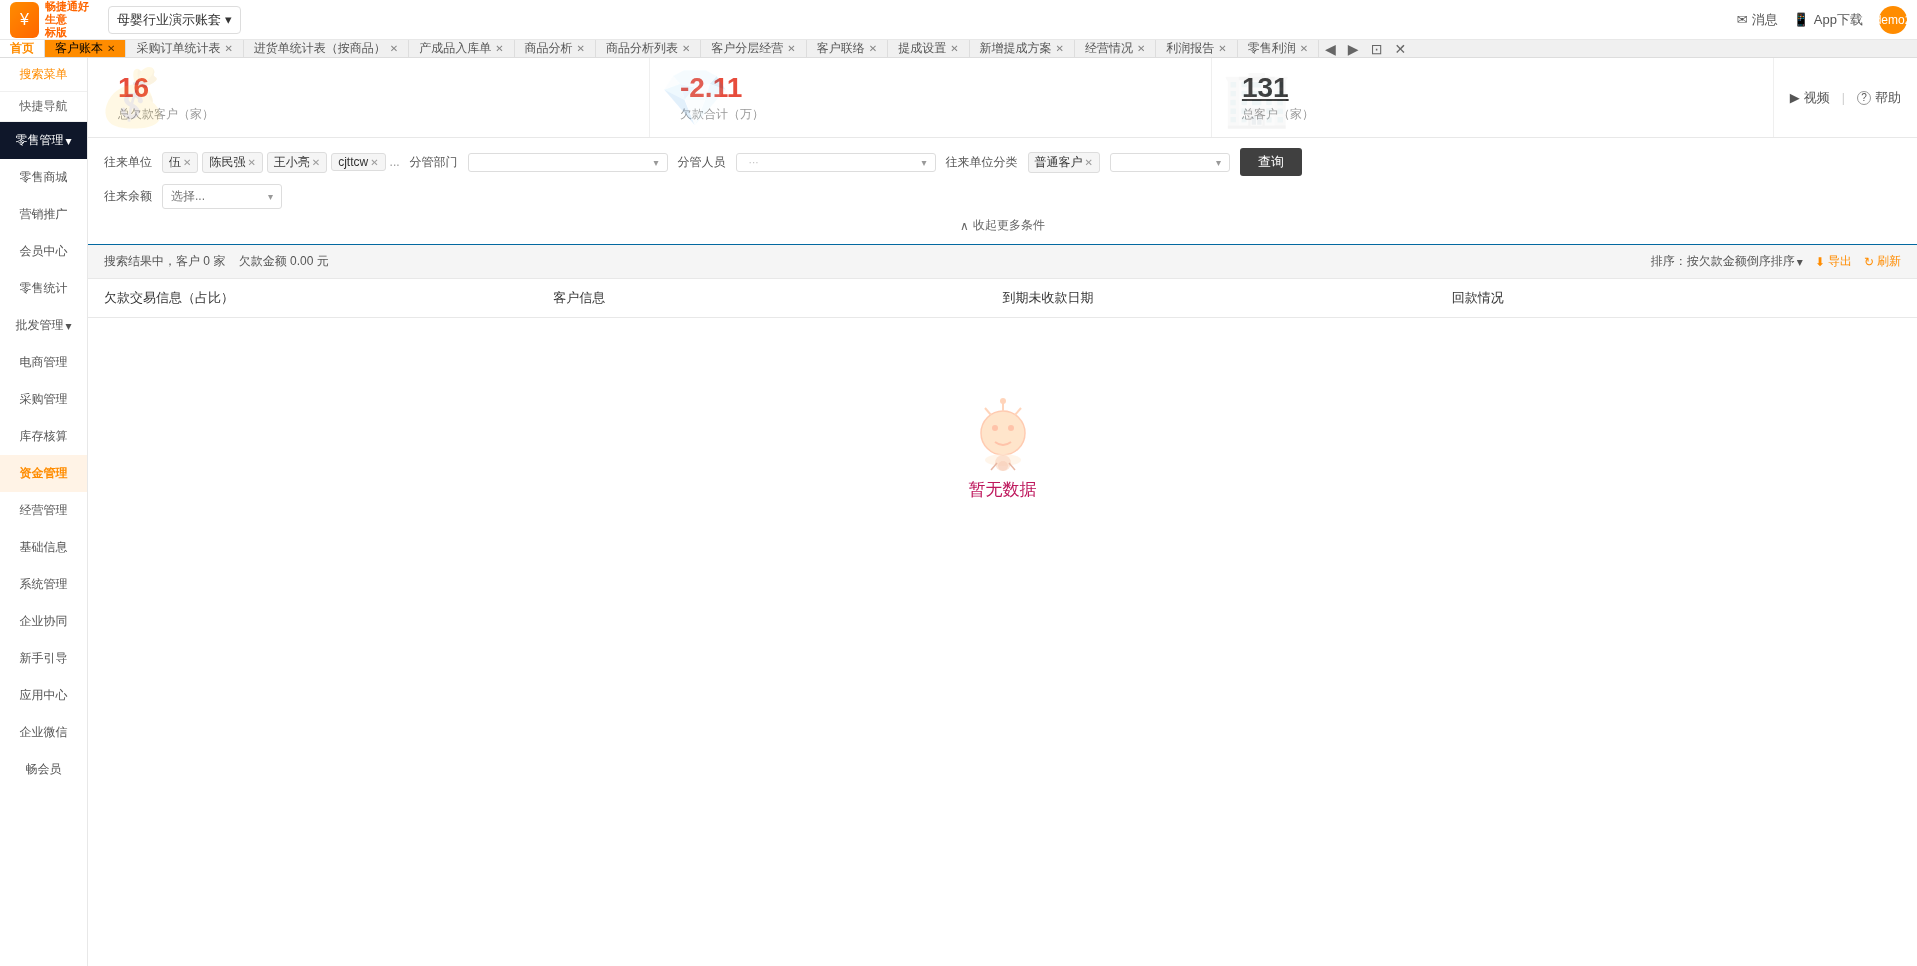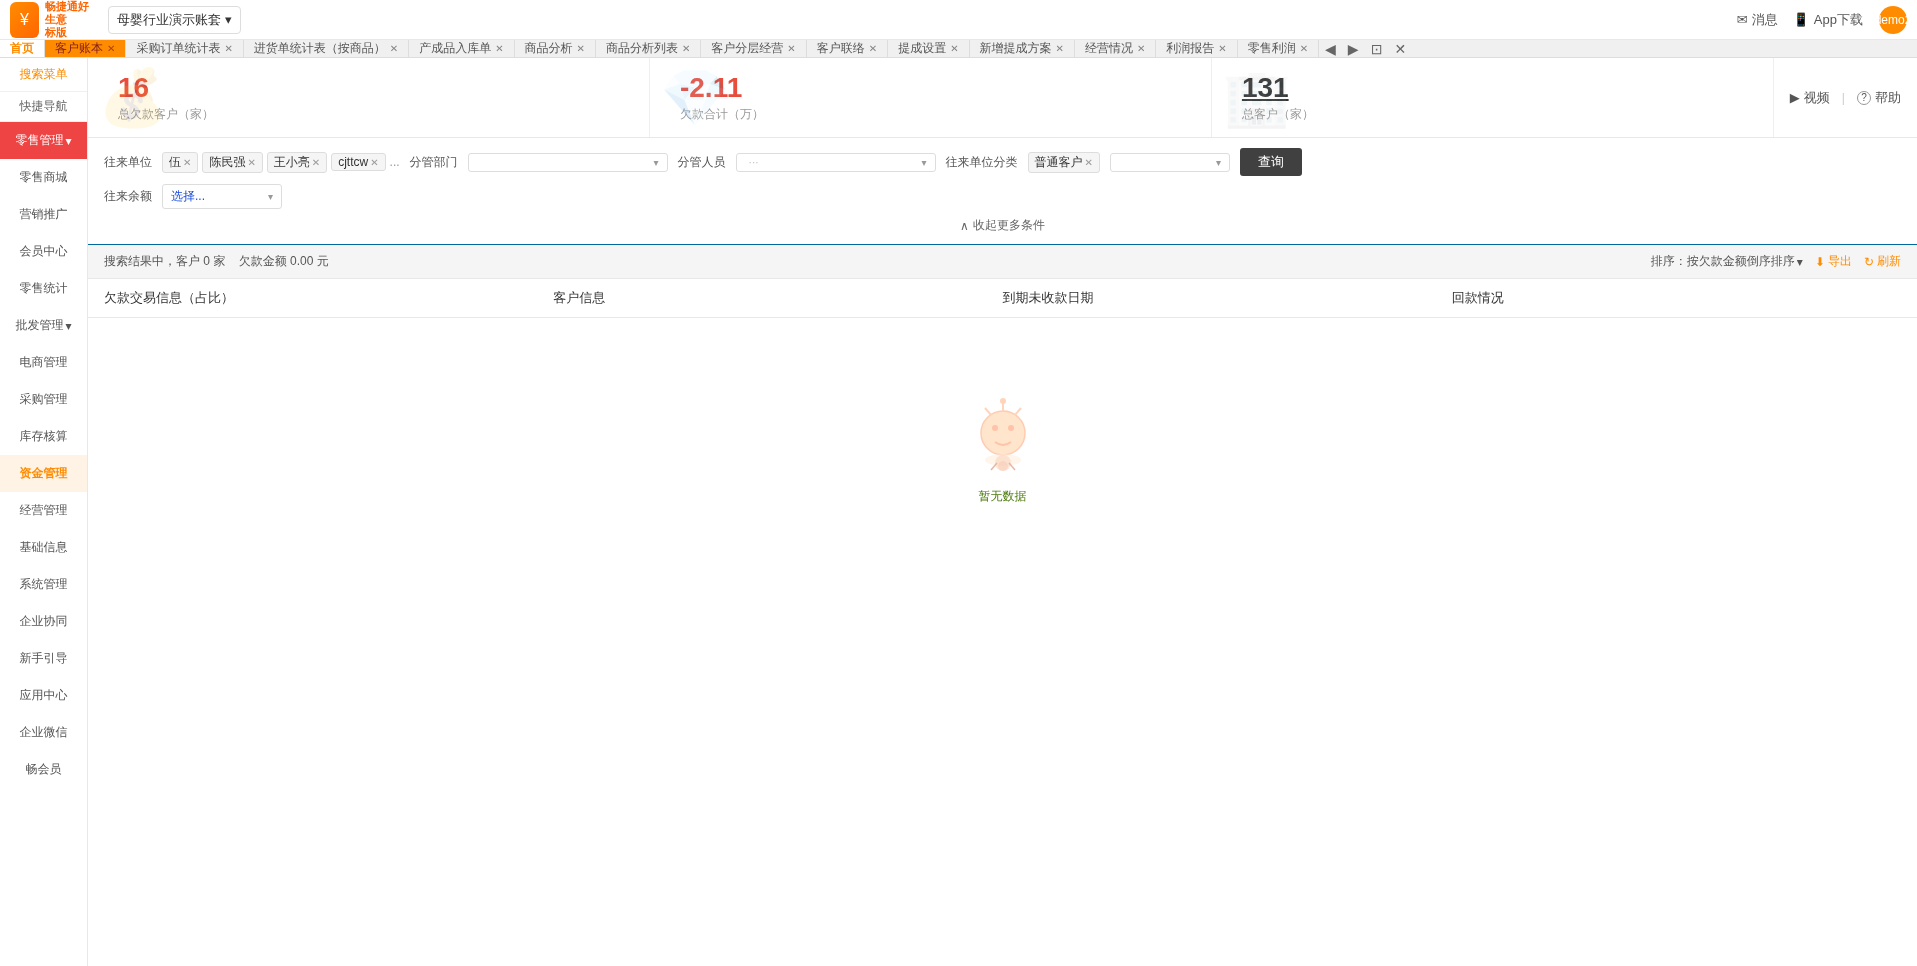--- a/index.html
+++ b/index.html
@@ -12,33 +12,33 @@
     .logo-icon { width: 36px; height: 36px; background: linear-gradient(135deg, #ff8c00, #ff6600); border-radius: 6px; display: flex; align-items: center; justify-content: center; color: white; font-size: 16px; }
     .logo-text { font-size: 11px; color: #ff6600; font-weight: bold; line-height: 1.2; }
     .workspace-selector { display: flex; align-items: center; gap: 4px; font-size: 13px; color: #333; cursor: pointer; border: 1px solid #ddd; border-radius: 4px; padding: 2px 8px; height: 28px; }
     .top-bar-right { margin-left: auto; display: flex; align-items: center; gap: 16px; }
     .top-btn { display: flex; align-items: center; gap: 4px; font-size: 13px; color: #555; cursor: pointer; }
     .avatar { width: 28px; height: 28px; border-radius: 50%; background: #ff8c00; color: white; display: flex; align-items: center; justify-content: center; font-size: 12px; }
 
     
     .tab-bar { display: flex; align-items: center; background: #f0f0f0; height: 18px; border-bottom: 1px solid #ddd; overflow: hidden; flex-shrink: 0; }
     .tab { display: flex; align-items: center; gap: 4px; padding: 0 10px; height: 100%; font-size: 12px; cursor: pointer; white-space: nowrap; border-right: 1px solid #ddd; color: #555; flex-shrink: 0; }
-    .tab.active { background: #ff8c00; color: #7f1d1d; }
+    .tab.active { background: #ff8c00; color: #000000; }
     .tab .close-x { font-size: 10px; opacity: 0.7; }
     .tab-scroll-btn { padding: 0 6px; cursor: pointer; font-size: 14px; color: #666; }
 
     
     .main-layout { display: flex; flex: 1; overflow: hidden; }
 
     
     .sidebar { width: 88px; background: #fff; border-right: 1px solid #e8e8e8; display: flex; flex-direction: column; flex-shrink: 0; overflow-y: auto; }
     .sidebar-search { padding: 8px 6px; font-size: 12px; color: #ff8c00; text-align: center; cursor: pointer; border-bottom: 1px solid #f0f0f0; }
     .sidebar-nav { padding: 6px 0; font-size: 12px; color: #666; text-align: center; cursor: pointer; border-bottom: 1px solid #f0f0f0; }
     .sidebar-item { padding: 10px 6px; font-size: 12px; color: #555; text-align: center; cursor: pointer; }
-    .sidebar-item.active { background: #ef4444; color: white; }
+    .sidebar-item.active { background: #0f172a; color: white; }
     .sidebar-item.has-arrow { display: flex; align-items: center; justify-content: center; gap: 2px; }
 
     
     .content-area { flex: 1; display: flex; flex-direction: column; overflow: hidden; background: #fff; }
 
     
     .stats-header { display: flex; align-items: stretch; border-bottom: 1px solid #e8e8e8; background: #fff; position: relative; flex-shrink: 0; height: 80px; }
     .stat-block { display: flex; flex-direction: column; justify-content: center; padding: 10px 30px; flex: 1; border-right: 1px solid #efefef; position: relative; }
     .stat-value { font-size: 28px; font-weight: bold; }
     .stat-value.red { color: #e74c3c; }
@@ -65,21 +65,21 @@
     .sort-select { display: flex; align-items: center; gap: 2px; font-size: 12px; color: #555; cursor: pointer; }
     .action-btn { display: flex; align-items: center; gap: 3px; font-size: 12px; color: #ff8c00; cursor: pointer; }
 
     
     .table-container { flex: 1; overflow-y: auto; }
     .table-header { display: grid; grid-template-columns: 2fr 2fr 2fr 2fr; padding: 10px 16px; border-bottom: 1px solid #e8e8e8; background: #fff; }
     .col-header { font-size: 13px; color: #333; font-weight: normal; }
 
     
     .empty-state { display: flex; flex-direction: column; align-items: center; justify-content: center; flex: 1; padding: 80px 0; }
-    .empty-text { font-size: 12px; color: #4d7c0f; margin-top: 10px; }
+    .empty-text { font-size: 17px; color: #be185d; }
 
     .tab-home { background: #fff; color: #ff8c00 !important; font-weight: bold; }
   </style>
 </head>
 <body>
 
 <div class="app-container">
 
   <div class="top-bar">
     <div class="logo-area">
@@ -274,21 +274,21 @@
           </div>
           <div class="filter-select">
             <span style="color:#bbb;"></span>
             <span class="arrow">▾</span>
           </div>
           <button class="search-btn">查询</button>
         </div>
         <div class="filter-row">
           <span class="filter-label">往来余额</span>
           <div class="filter-select">
-            <span style="color:#1d4ed8;text-align:right;">选择...</span>
+            <span style="color:#737373;text-align:right;">选择...</span>
             <span class="arrow">▾</span>
           </div>
         </div>
         <div class="collapse-btn">
           <span>∧</span>
           <span>收起更多条件</span>
         </div>
       </div>
 
       <div class="results-bar">

